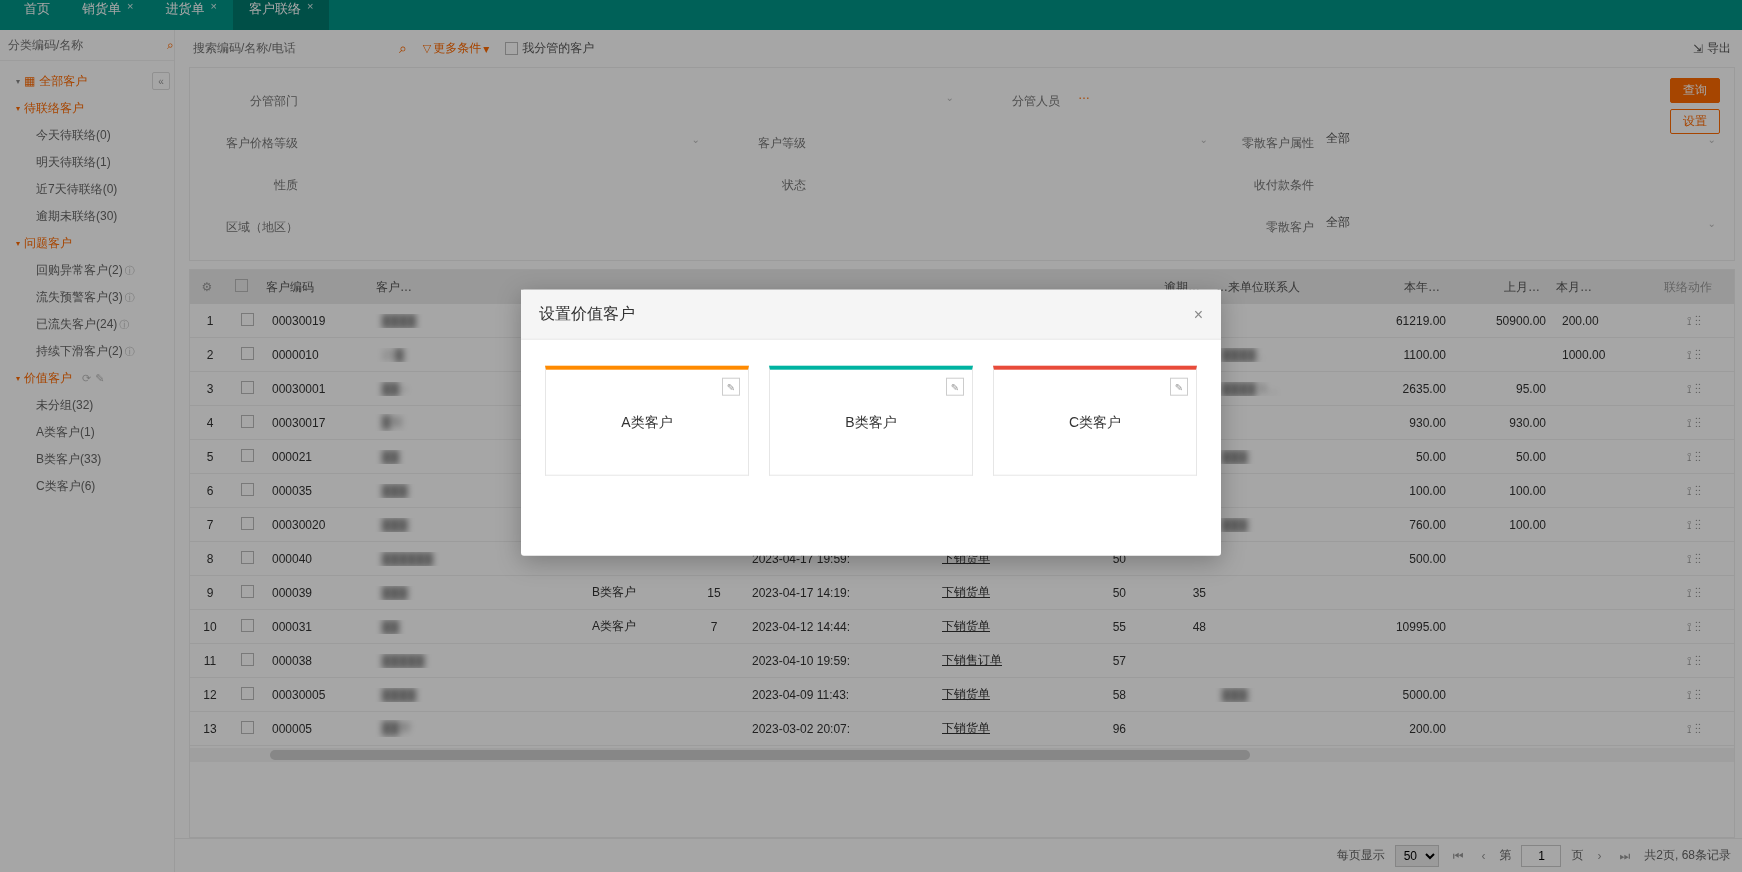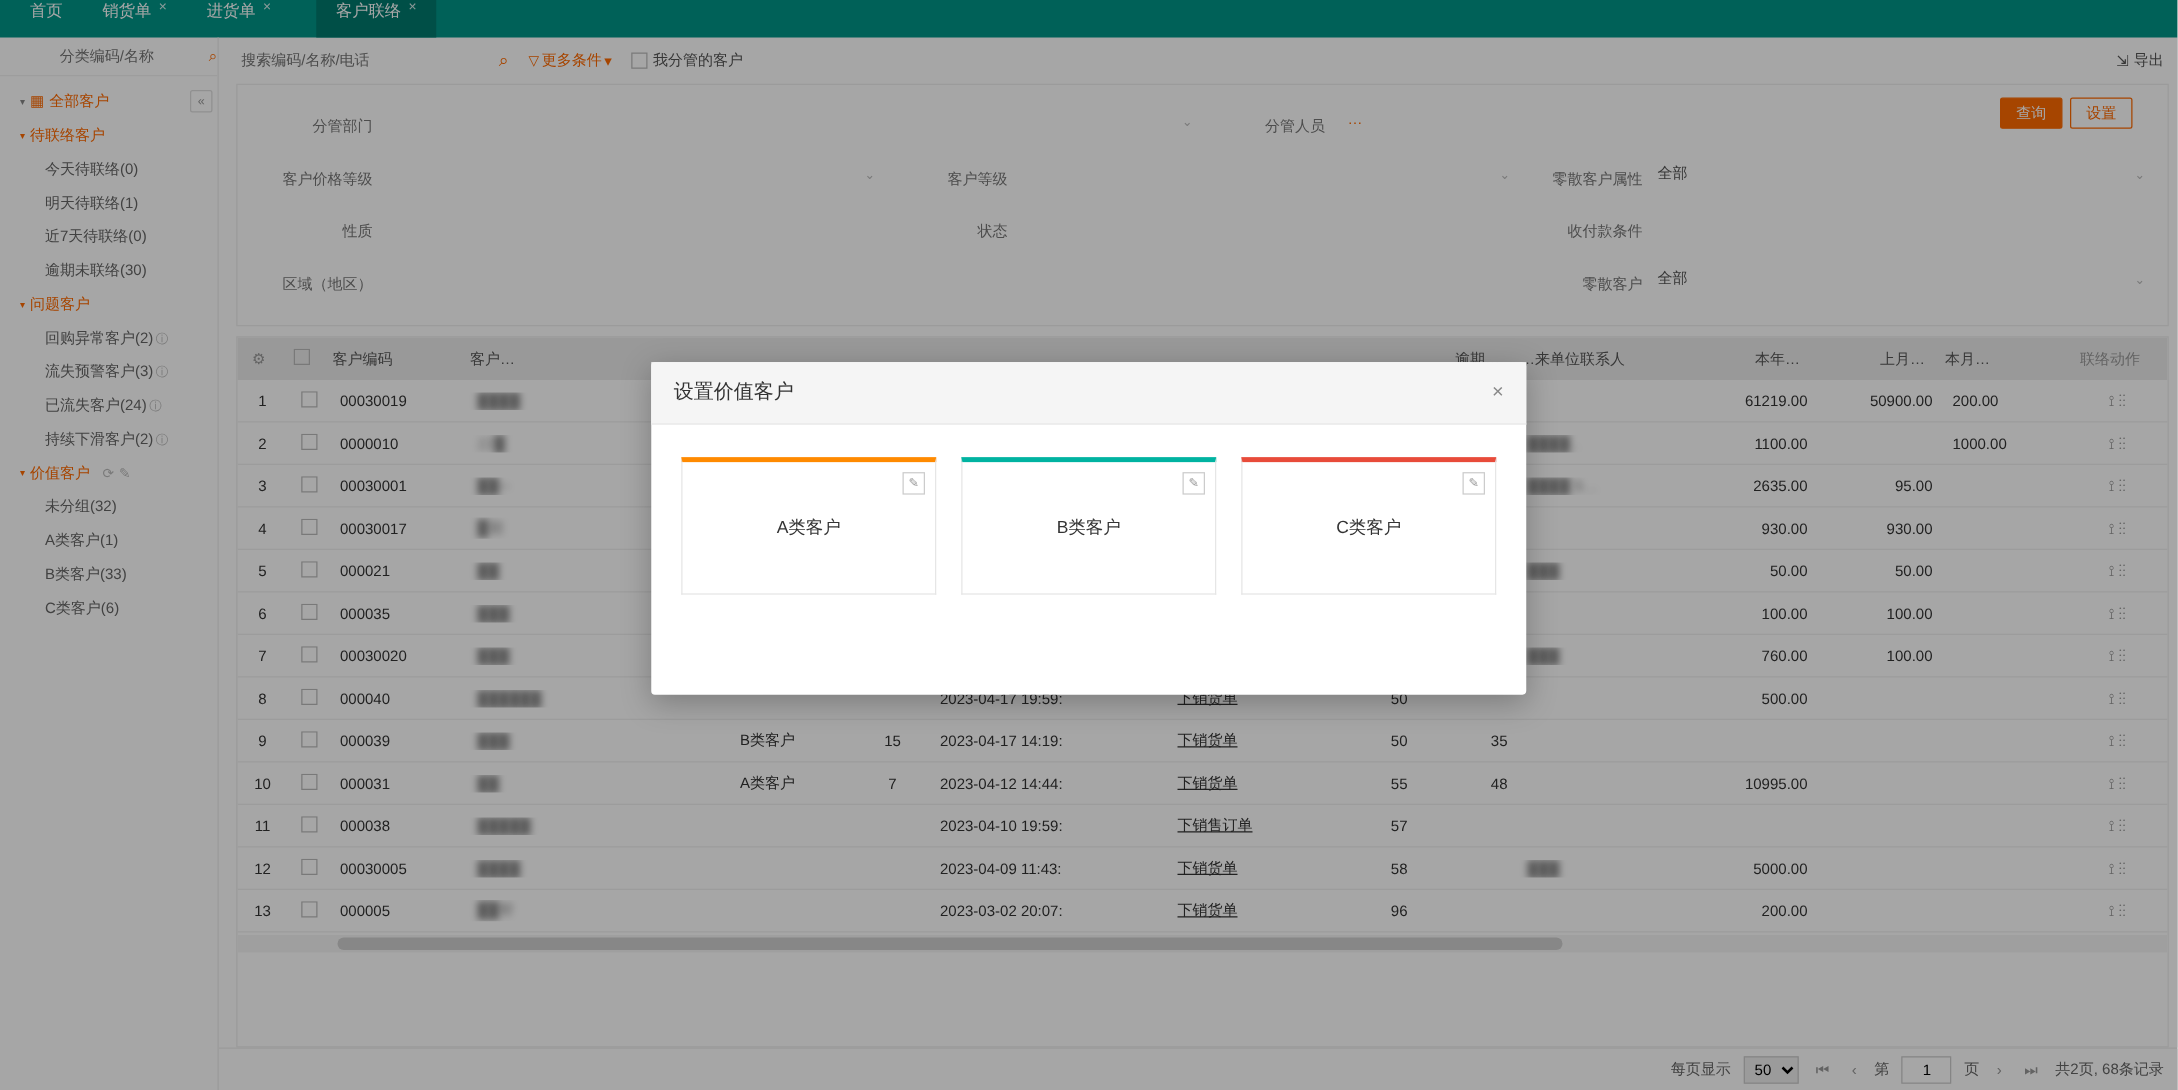--- a/index.html
+++ b/index.html
@@ -3,29 +3,29 @@
 <meta charset="utf-8">
 <style>
 * { box-sizing: border-box; margin: 0; padding: 0; }
 body { font-family: "Microsoft YaHei", Arial, sans-serif; font-size: 12px; color: #333; background: #fff; overflow: hidden; }
 .app { width: 1742px; height: 872px; position: relative; }
 .overlay { position: absolute; inset: 0; background: rgba(0,0,0,0.35); z-index: 50; }
 
 
 .topbar { height: 30px; background: #009688; display: flex; align-items: stretch; padding-left: 8px; }
 .topbar .tab { padding: 0 16px; display:flex; align-items:flex-start; gap:6px; color:#fff; font-size:13px; cursor:pointer; }
-.topbar .tab.active { background:#007a6e;margin-left:20px; }
+.topbar .tab.active { background:#007a6e; }
 .topbar .tab .x { font-size:11px; opacity:0.85;}
 
 .main { display:flex; height: calc(100% - 30px); }
 
 
 .sidebar { width:175px; border-right:1px solid #eee; display:flex; flex-direction:column; }
 .side-search { display:flex; align-items:center; padding:8px 8px; border-bottom:1px solid #f2f2f2;}
-.side-search input { flex:1; border:none; outline:none; font-size:12px; color:#999;text-align:center; }
+.side-search input { flex:1; border:none; outline:none; font-size:12px; color:#999; }
 .side-search .mag { color:#ff6a00; margin-left:4px; }
 .side-collapse { width:18px; height:18px; border:1px solid #ddd; border-radius:2px; display:flex;align-items:center;justify-content:center; color:#999; font-size:10px; margin-left:auto;}
 .tree { padding:6px 0 6px 6px; overflow:auto; flex:1;}
 .tree .node { padding:5px 4px 5px 10px; display:flex; align-items:center; gap:4px; color:#555;}
 .tree .node.root { color:#ff6a00; font-weight:500;}
 .tree .node .tri { font-size:8px; color:#888;}
 .tree .node.orange .tri, .tree .node.orange { color:#ff6a00;}
 .tree .leaf { padding:5px 4px 5px 30px; color:#666;}
 .tree .leaf .q { font-size:10px; color:#bbb; margin-left:2px;}
 .tree .act-icons { margin-left:6px; color:#bbb; font-size:11px; display:inline-flex; gap:4px;}
@@ -41,21 +41,21 @@
 .toolbar .chk .box { width:13px; height:13px; border:1px solid #bbb;}
 .toolbar .spacer { flex:1;}
 .toolbar .export { color:#555; display:flex; align-items:center; gap:4px;}
 
 .filters { border:1px solid #eee; margin:4px 14px 8px; padding:12px 10px 12px 10px; position:relative;}
 .frow { display:flex; align-items:center; height:42px;}
 .fcell { display:flex; align-items:center; flex:1; min-width:0;}
 .flabel { width:110px; text-align:right; color:#777; padding-right:12px;}
 .finput { flex:1; height:26px; border-bottom:1px solid transparent; position:relative; color:#555;}
 .finput .caret { position:absolute; right:8px; top:4px; color:#bbb; font-size:10px;}
-.fbtns { position:absolute; right:28px; top:10px; display:flex; flex-direction:row; gap:6px;}
+.fbtns { position:absolute; right:14px; top:10px; display:flex; flex-direction:column; gap:6px;}
 .btn { border:1px solid #ff6a00; color:#ff6a00; padding:3px 12px; border-radius:2px; font-size:12px; text-align:center; cursor:pointer;}
 .btn.primary { background:#ff6a00; color:#fff;}
 .dots { color:#ff6a00; letter-spacing:2px; padding:0 6px;}
 
 
 .tablewrap { flex:1; margin:0 14px; border:1px solid #eee; overflow:hidden; display:flex; flex-direction:column;}
 .thead { display:flex; background:#ececec; height:34px; align-items:center; font-weight:500; color:#555;}
 .trow { display:flex; height:34px; align-items:center; border-bottom:1px solid #f0f0f0;}
 .cell { padding:0 8px; overflow:hidden; white-space:nowrap; text-overflow:ellipsis;}
 .c-idx{width:40px; text-align:center;}

